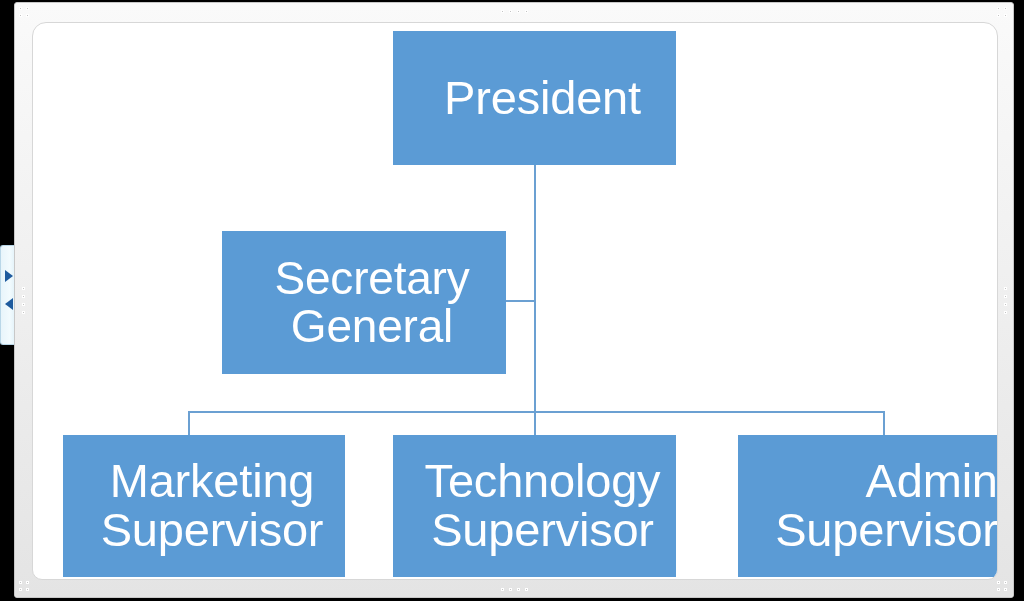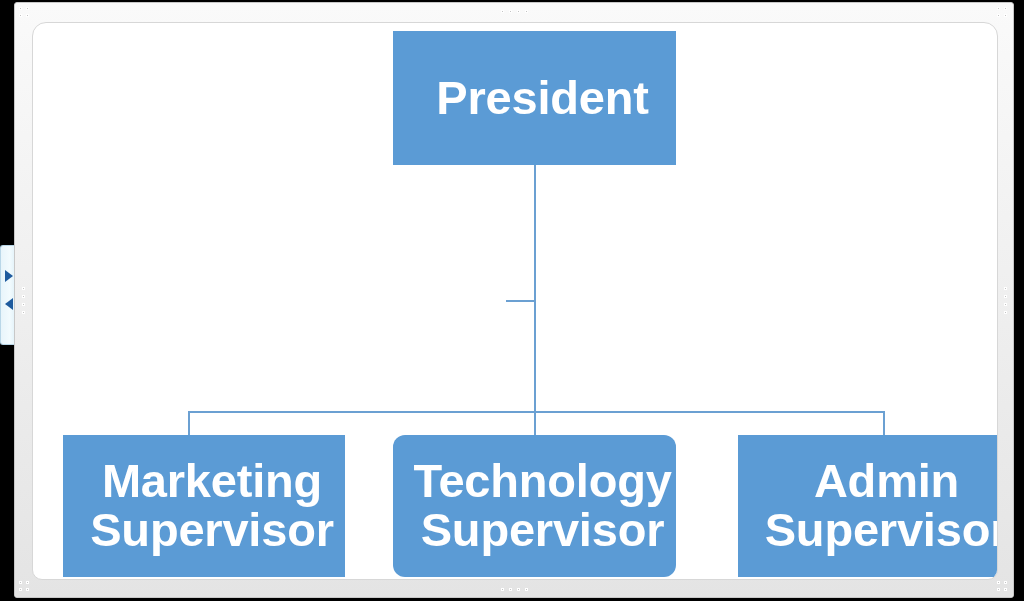--- a/index.html
+++ b/index.html
@@ -113,32 +113,32 @@
   .node{
     position:absolute;
     background:#5b9bd5;
     color:#ffffff;
     display:flex;
     align-items:center;
     justify-content:center;
     text-align:center;
     line-height:1.04;
     box-sizing:border-box;
-    font-weight:700;
+    font-weight:400;
     letter-spacing:-0.2px;
     white-space:pre-line;
     z-index:3;
     padding-left:16px;
   }
 
   #node-president   { left:360px; top:8px;   width:283px; height:134px; font-size:47px; }
   #node-secretary   { left:189px; top:208px; width:284px; height:143px; font-size:46px; }
   #node-marketing   { left:16px;  top:412px; width:282px; height:142px; font-size:47px;margin-left:14px; }
-  #node-technology  { left:360px; top:412px; width:283px; height:142px; font-size:47px;border-radius:12px; }
-  #node-admin       { left:705px; top:412px; width:281px; height:142px; font-size:47px; }
+  #node-technology  { left:360px; top:412px; width:283px; height:142px; font-size:47px; }
+  #node-admin       { left:705px; top:412px; width:281px; height:142px; font-size:47px;text-align:right; }
 
   
   .conn{ position:absolute; background:#6ba0d2; z-index:1; }
   .conn.v{ width:2px; }
   .conn.h{ height:2px; }
 
   
   #conn-trunk      { left:501px; top:142px; height:248px; }
   
   #conn-secretary  { left:473px; top:277px; width:29px; }
@@ -212,20 +212,22 @@
   <div id="canvas">
 
     <div class="conn v" id="conn-trunk"></div>
     <div class="conn h" id="conn-secretary"></div>
     <div class="conn h" id="conn-bar"></div>
     <div class="conn v" id="conn-drop-left"></div>
     <div class="conn v" id="conn-drop-mid"></div>
     <div class="conn v" id="conn-drop-right"></div>
 
     <div class="node" id="node-president">President</div>
+    <div class="node" id="node-secretary">Secretary
+General</div>
     <div class="node" id="node-marketing">Marketing
 Supervisor</div>
     <div class="node" id="node-technology">Technology
 Supervisor</div>
     <div class="node" id="node-admin">Admin
 Supervisor</div>
 
   </div>
 </div>
 

